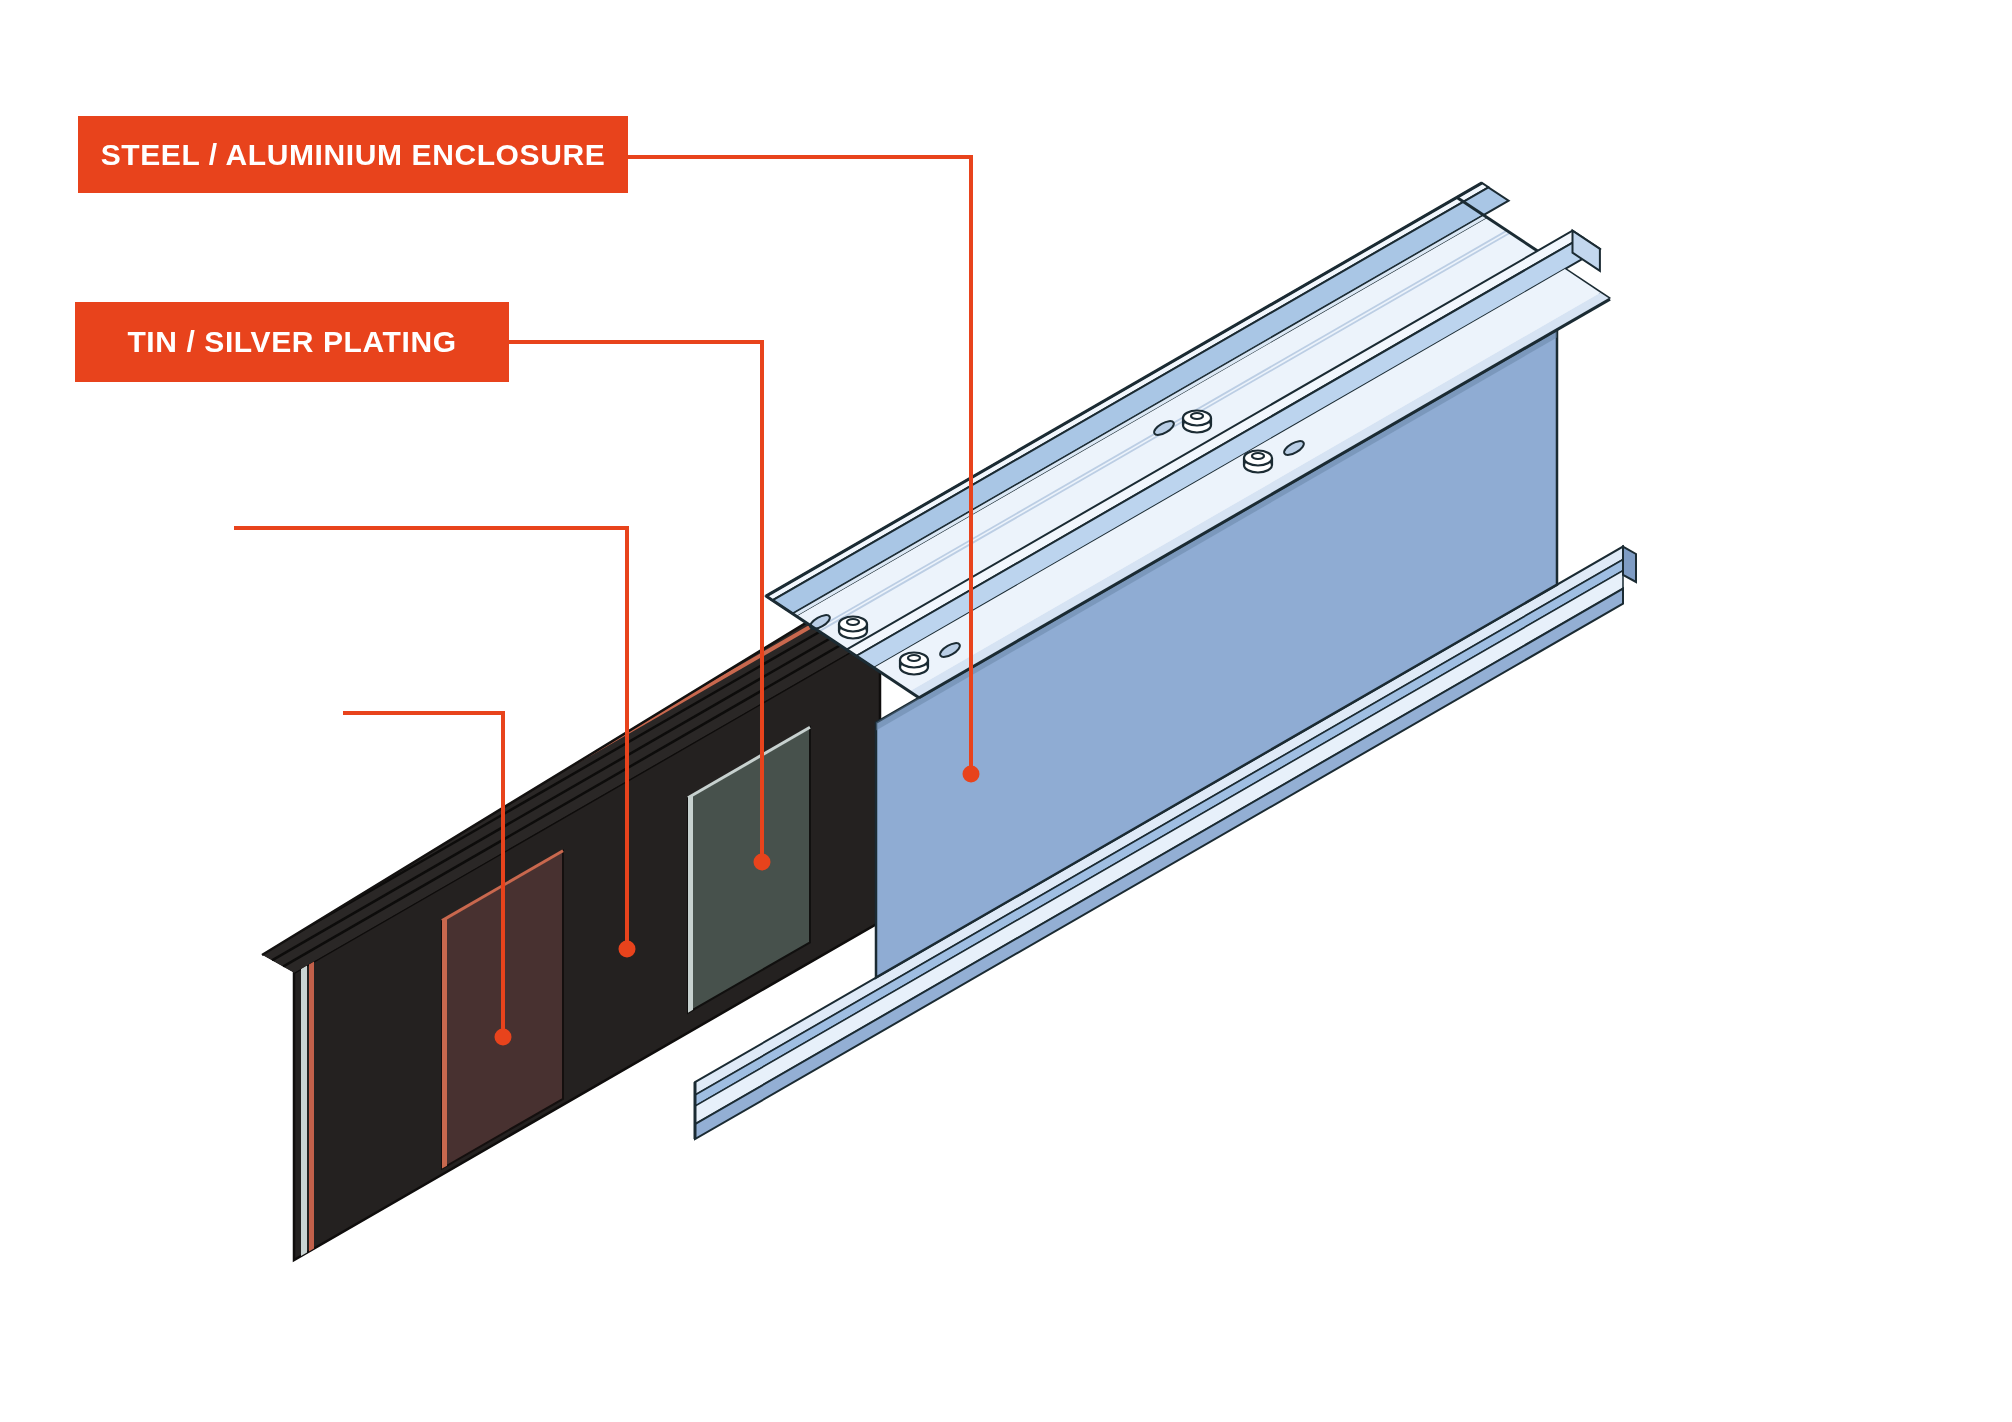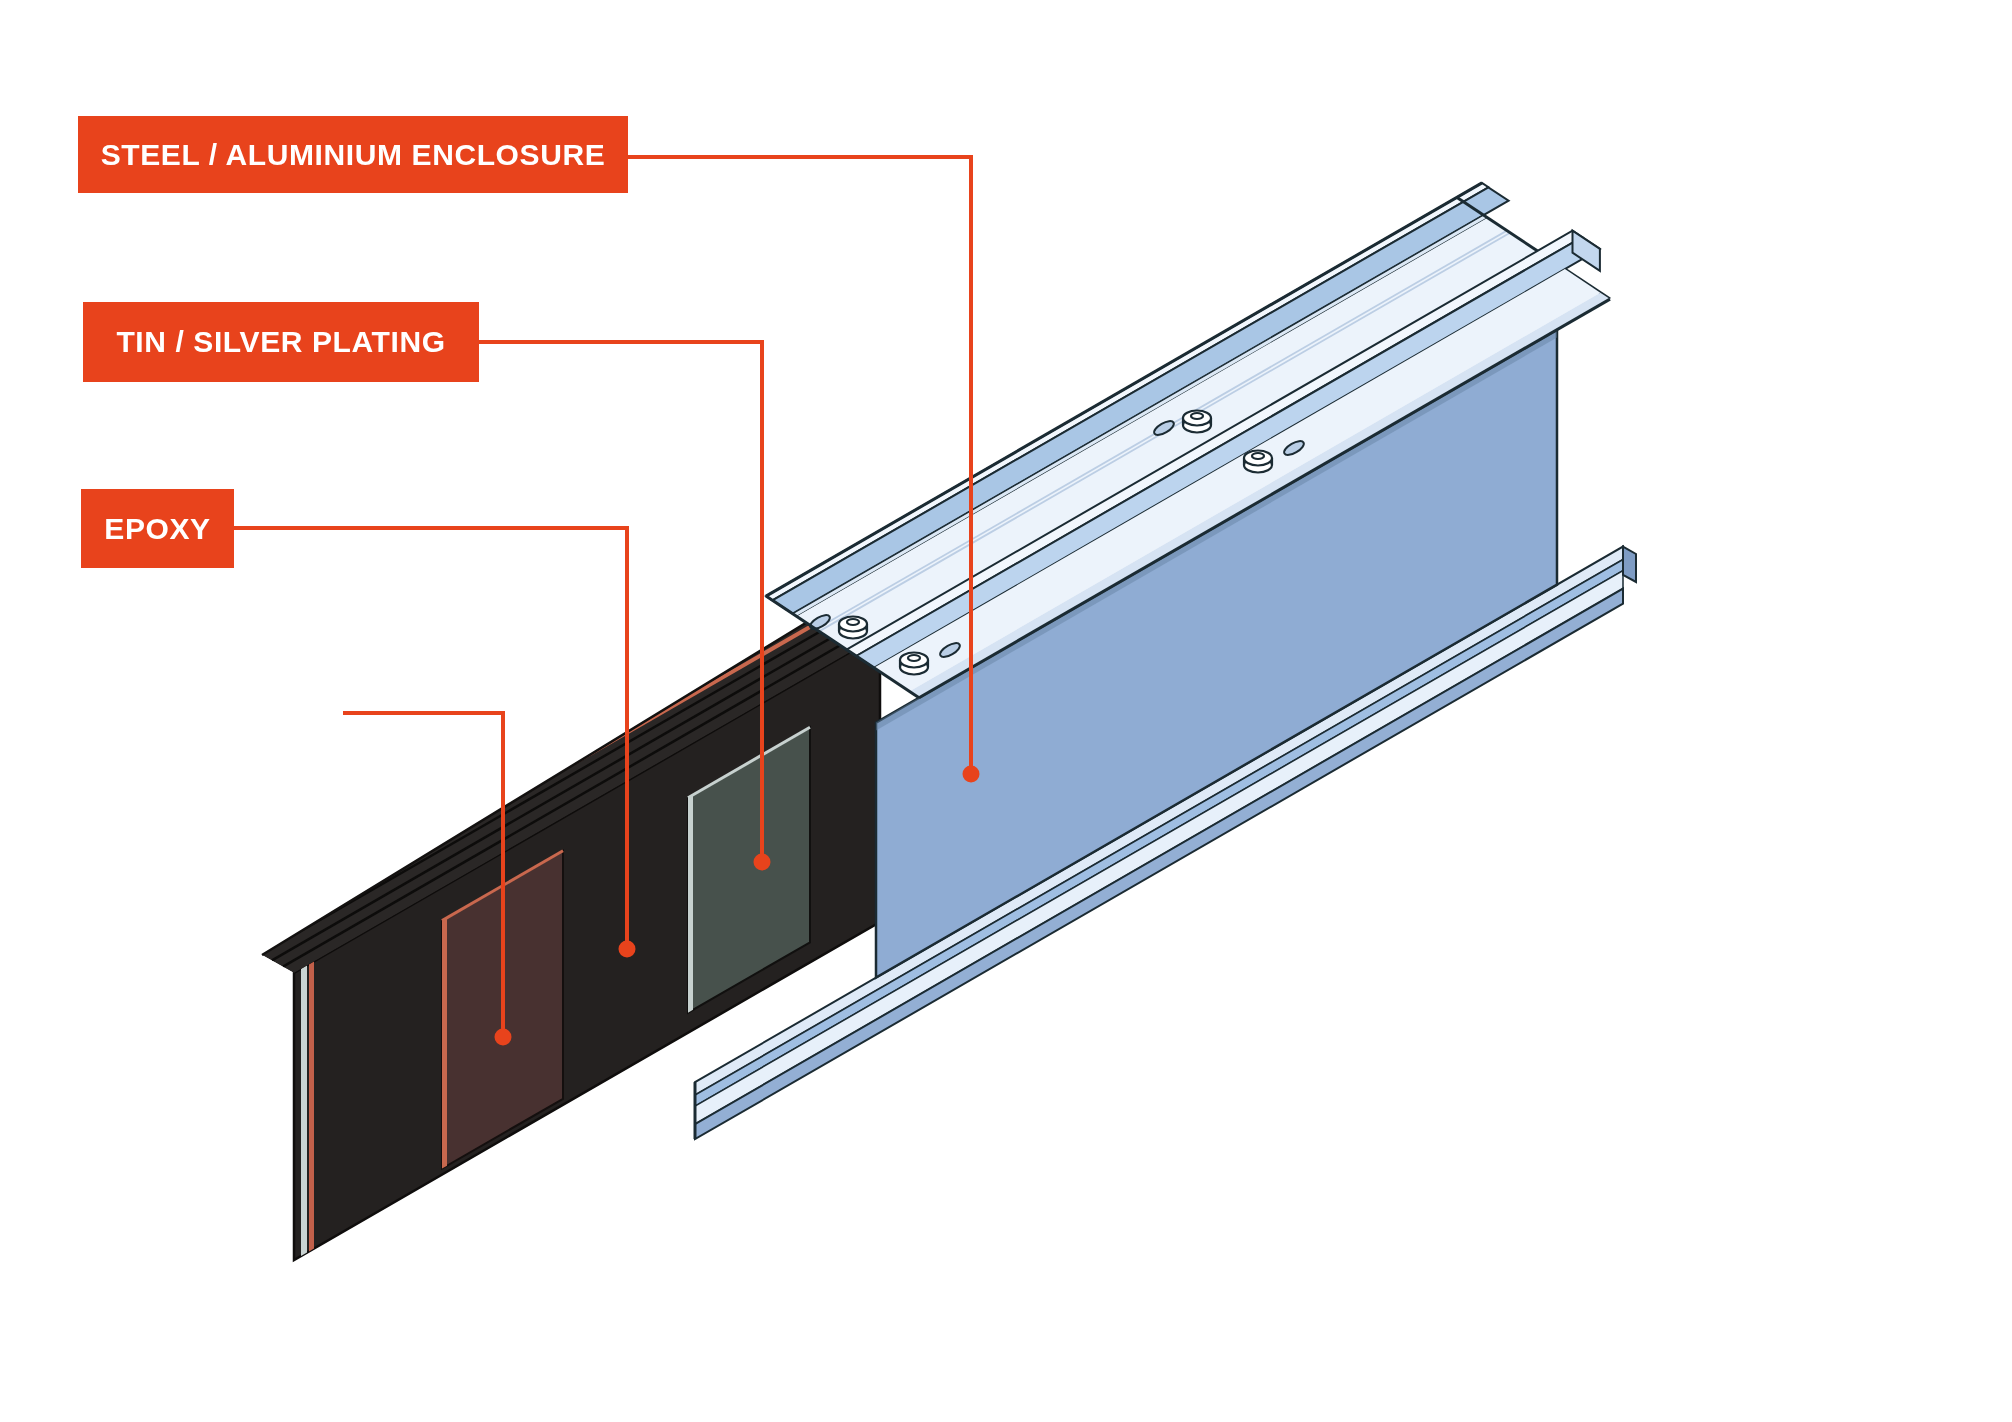--- a/index.html
+++ b/index.html
@@ -8,21 +8,21 @@
         font-family:"Liberation Sans", sans-serif; }
   .stage{ position:absolute; inset:0;padding-left:27px; }
   svg{ position:absolute; left:0; top:0; }
   .label-box{
     position:absolute; background:var(--accent);
     display:flex; align-items:center; justify-content:center;
     color:#ffffff; font-weight:700; font-size:30px; letter-spacing:0.6px;
     white-space:nowrap;
   }
   .lb-steel    { left:78px;  top:116px; width:550px; height:77px; }
-  .lb-tin      { left:83px;  top:302px; width:396px; height:80px; }
+  .lb-tin      { left:75px;  top:302px; width:434px; height:80px; }
   .lb-epoxy    { left:81px;  top:489px; width:153px; height:79px; }
   .lb-conductor{ left:81px;  top:674px; width:262px; height:80px; }
 </style>
 </head>
 <body>
 
 <div class="stage">
 
 <svg width="2012" height="1422" viewBox="0 0 2012 1422">
   <defs>
@@ -151,17 +151,14 @@
     <circle cx="503" cy="1037" r="8.5"></circle>
   </g>
 </svg>
 
 <div class="label-box lb-steel">
   <span>STEEL / ALUMINIUM ENCLOSURE</span>
 </div>
 <div class="label-box lb-tin">
   <span>TIN / SILVER PLATING</span>
 </div>
-<div class="label-box lb-epoxy">
-  <span>EPOXY</span>
-</div>
 
 </div>
 
 </body></html>

